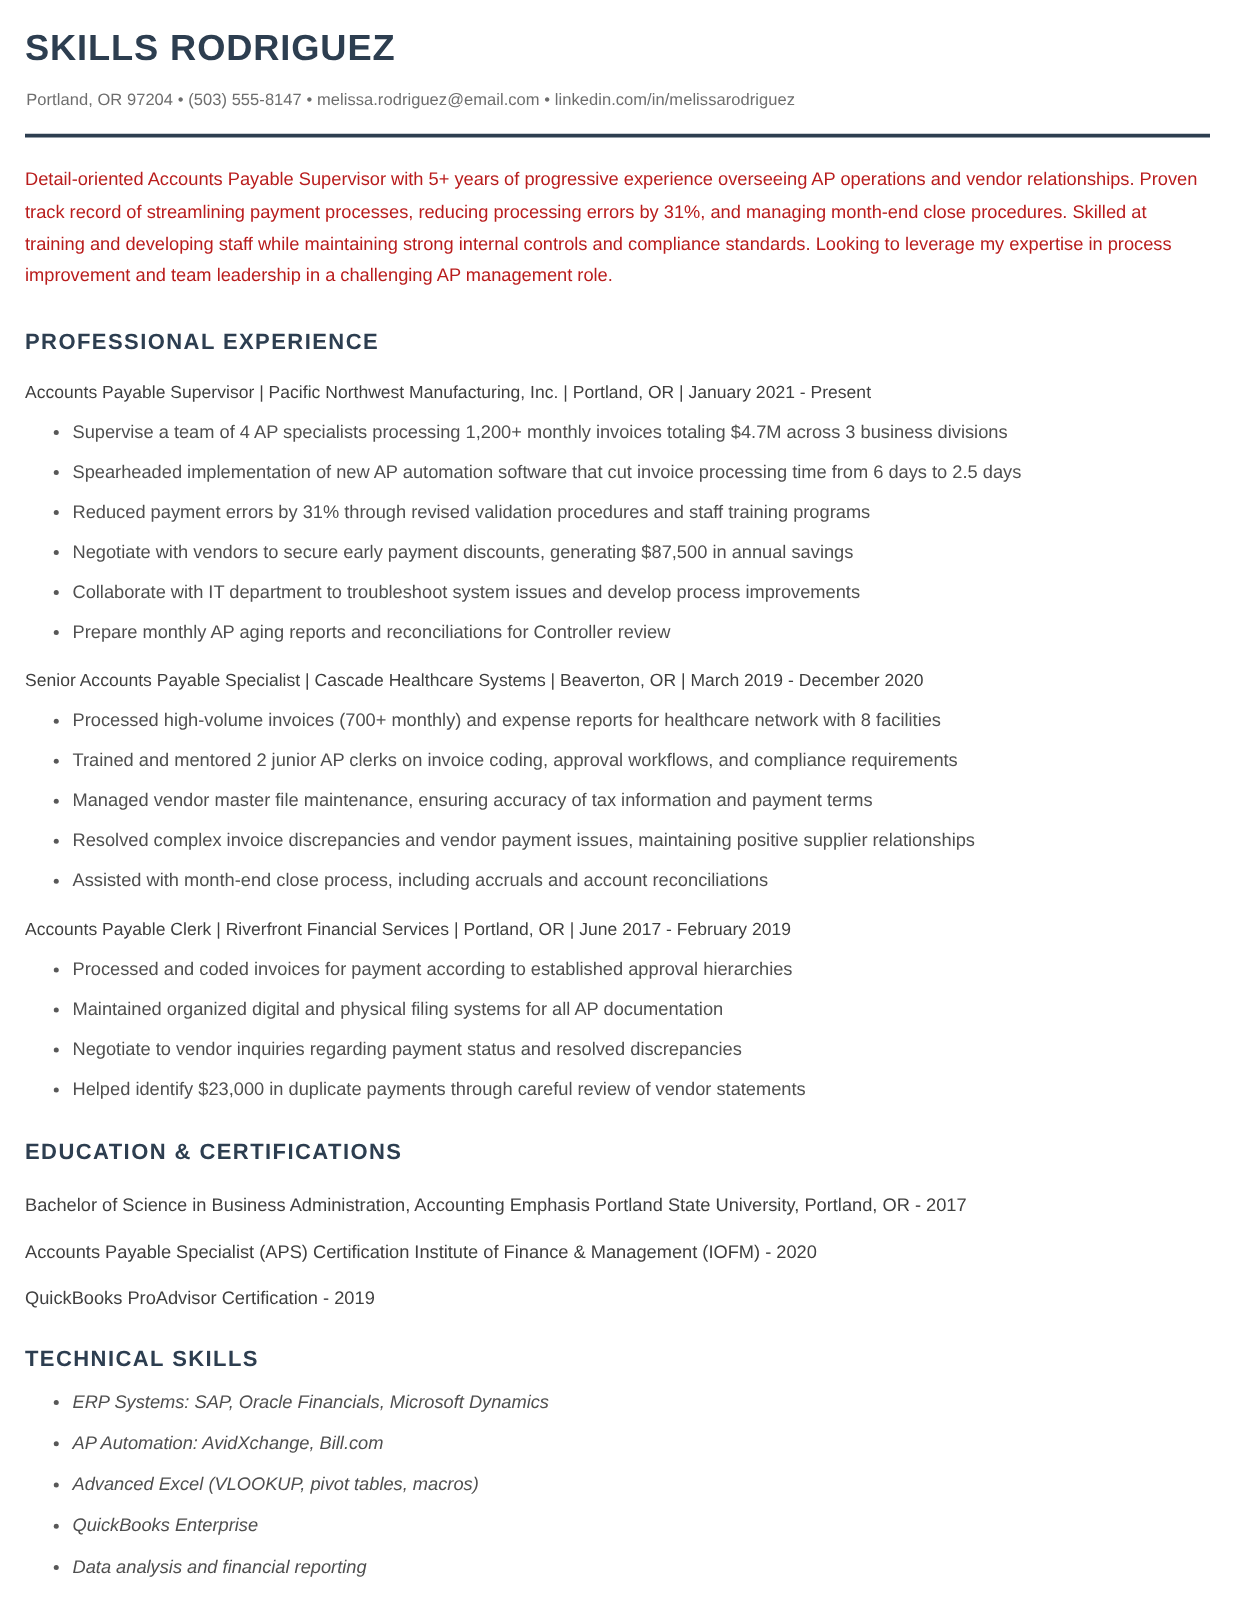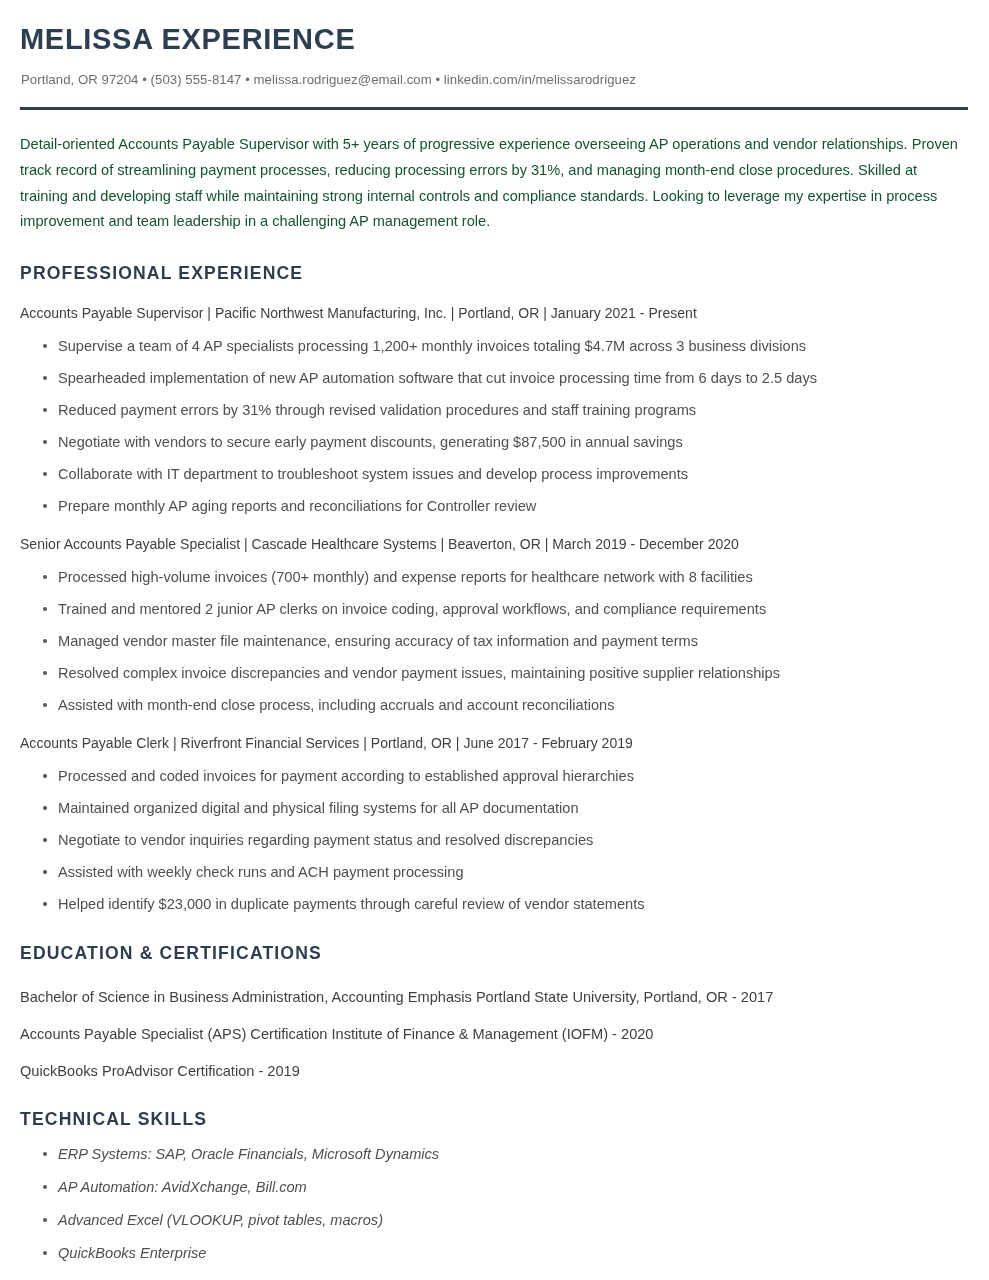--- a/index.html
+++ b/index.html
@@ -44,21 +44,21 @@
     border-top: 3px solid #2d3e50;
     height: 0;
   }
 
   
   .summary {
     margin: 0;
     padding: 22px 6px 0 0;
     font-size: 14.6px;
     line-height: 25.8px;
-    color: #14532d;
+    color: #b91c1c;
   }
 
   
   .section {
     padding-top: 26px;
   }
   .section-title {
     margin: 0;
     padding: 0 0 1px 0;
     font-size: 17.6px;
@@ -116,21 +116,21 @@
   ul.bullets.skills li::before { top: 20px; }
   ul.bullets.first-in-job li:first-child { padding-top: 12px; }
   ul.bullets.first-in-job li:first-child::before { top: 21px; }
 </style>
 </head>
 <body>
 
 <div class="resume">
 
   <div>
-    <h1 class="name">MELISSA EXPERIENCE</h1>
+    <h1 class="name">SKILLS RODRIGUEZ</h1>
     <p class="contact-line">Portland, OR 97204 • (503) 555-8147 • melissa.rodriguez@email.com • linkedin.com/in/melissarodriguez</p>
     <hr class="header-rule">
   </div>
 
   <p class="summary">Detail-oriented Accounts Payable Supervisor with 5+ years of progressive experience overseeing AP operations and vendor relationships. Proven track record of streamlining payment processes, reducing processing errors by 31%, and managing month-end close procedures. Skilled at training and developing staff while maintaining strong internal controls and compliance standards. Looking to leverage my expertise in process improvement and team leadership in a challenging AP management role.</p>
 
   <div class="section">
     <h2 class="section-title">PROFESSIONAL EXPERIENCE</h2>
 
     <div>
@@ -155,21 +155,20 @@
         <li>Assisted with month-end close process, including accruals and account reconciliations</li>
       </ul>
     </div>
 
     <div>
       <p class="entry-heading">Accounts Payable Clerk | Riverfront Financial Services | Portland, OR | June 2017 - February 2019</p>
       <ul class="bullets first-in-job">
         <li>Processed and coded invoices for payment according to established approval hierarchies</li>
         <li>Maintained organized digital and physical filing systems for all AP documentation</li>
         <li>Negotiate to vendor inquiries regarding payment status and resolved discrepancies</li>
-        <li>Assisted with weekly check runs and ACH payment processing</li>
         <li>Helped identify $23,000 in duplicate payments through careful review of vendor statements</li>
       </ul>
     </div>
   </div>
 
   <div class="section">
     <h2 class="section-title">EDUCATION &amp; CERTIFICATIONS</h2>
     <p class="edu-entry first">Bachelor of Science in Business Administration, Accounting Emphasis Portland State University, Portland, OR - 2017</p>
     <p class="edu-entry">Accounts Payable Specialist (APS) Certification Institute of Finance &amp; Management (IOFM) - 2020</p>
     <p class="edu-entry">QuickBooks ProAdvisor Certification - 2019</p>

